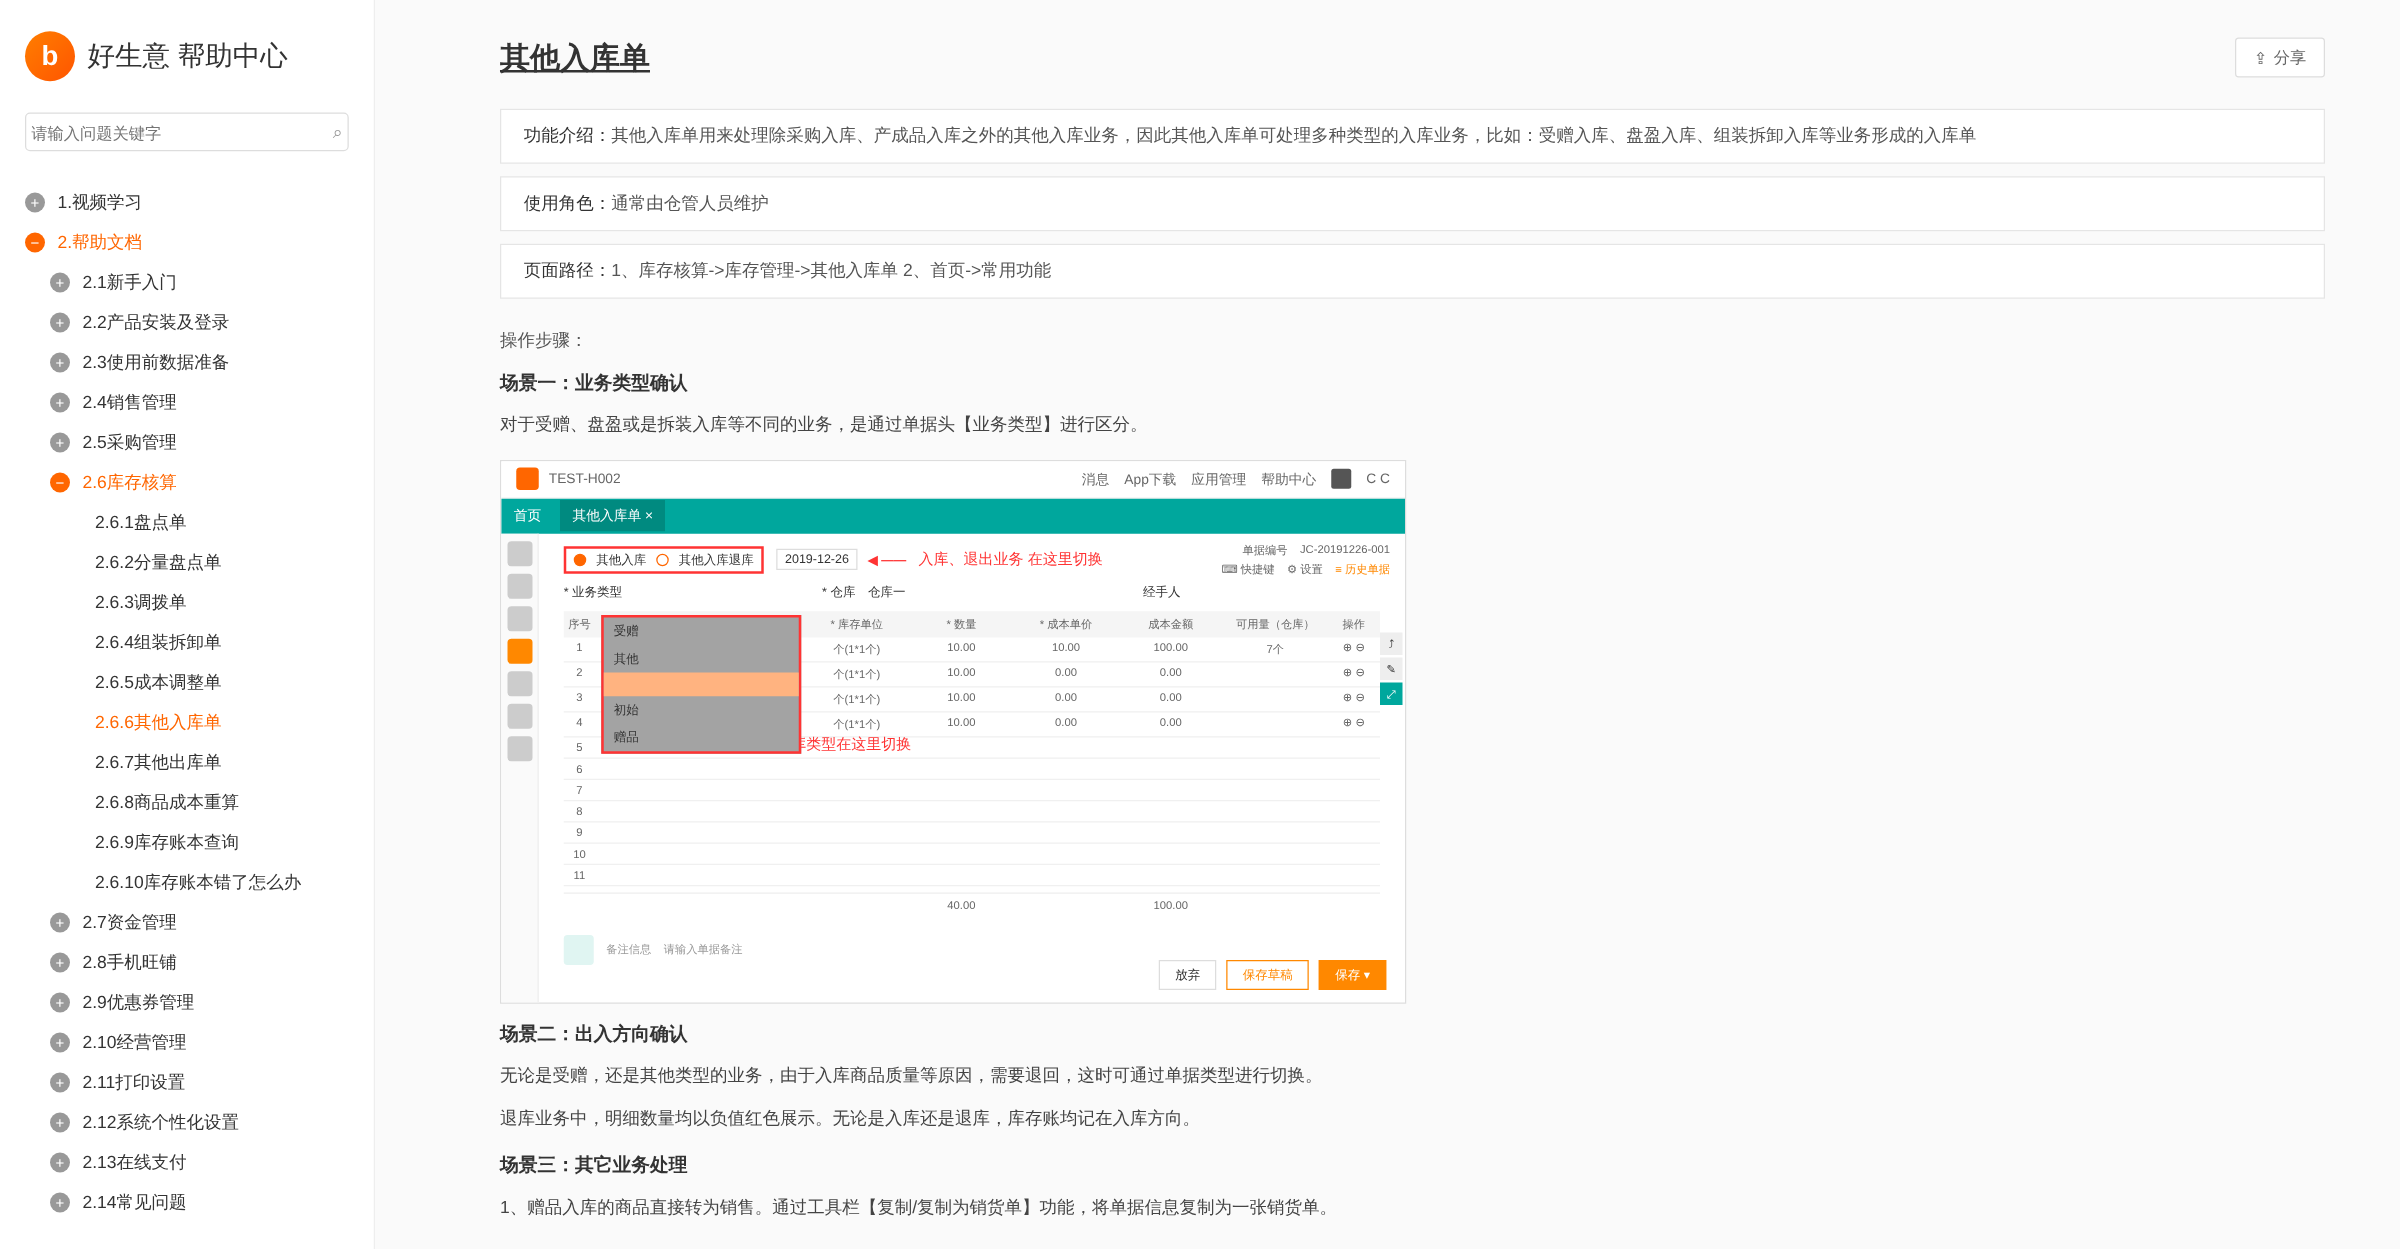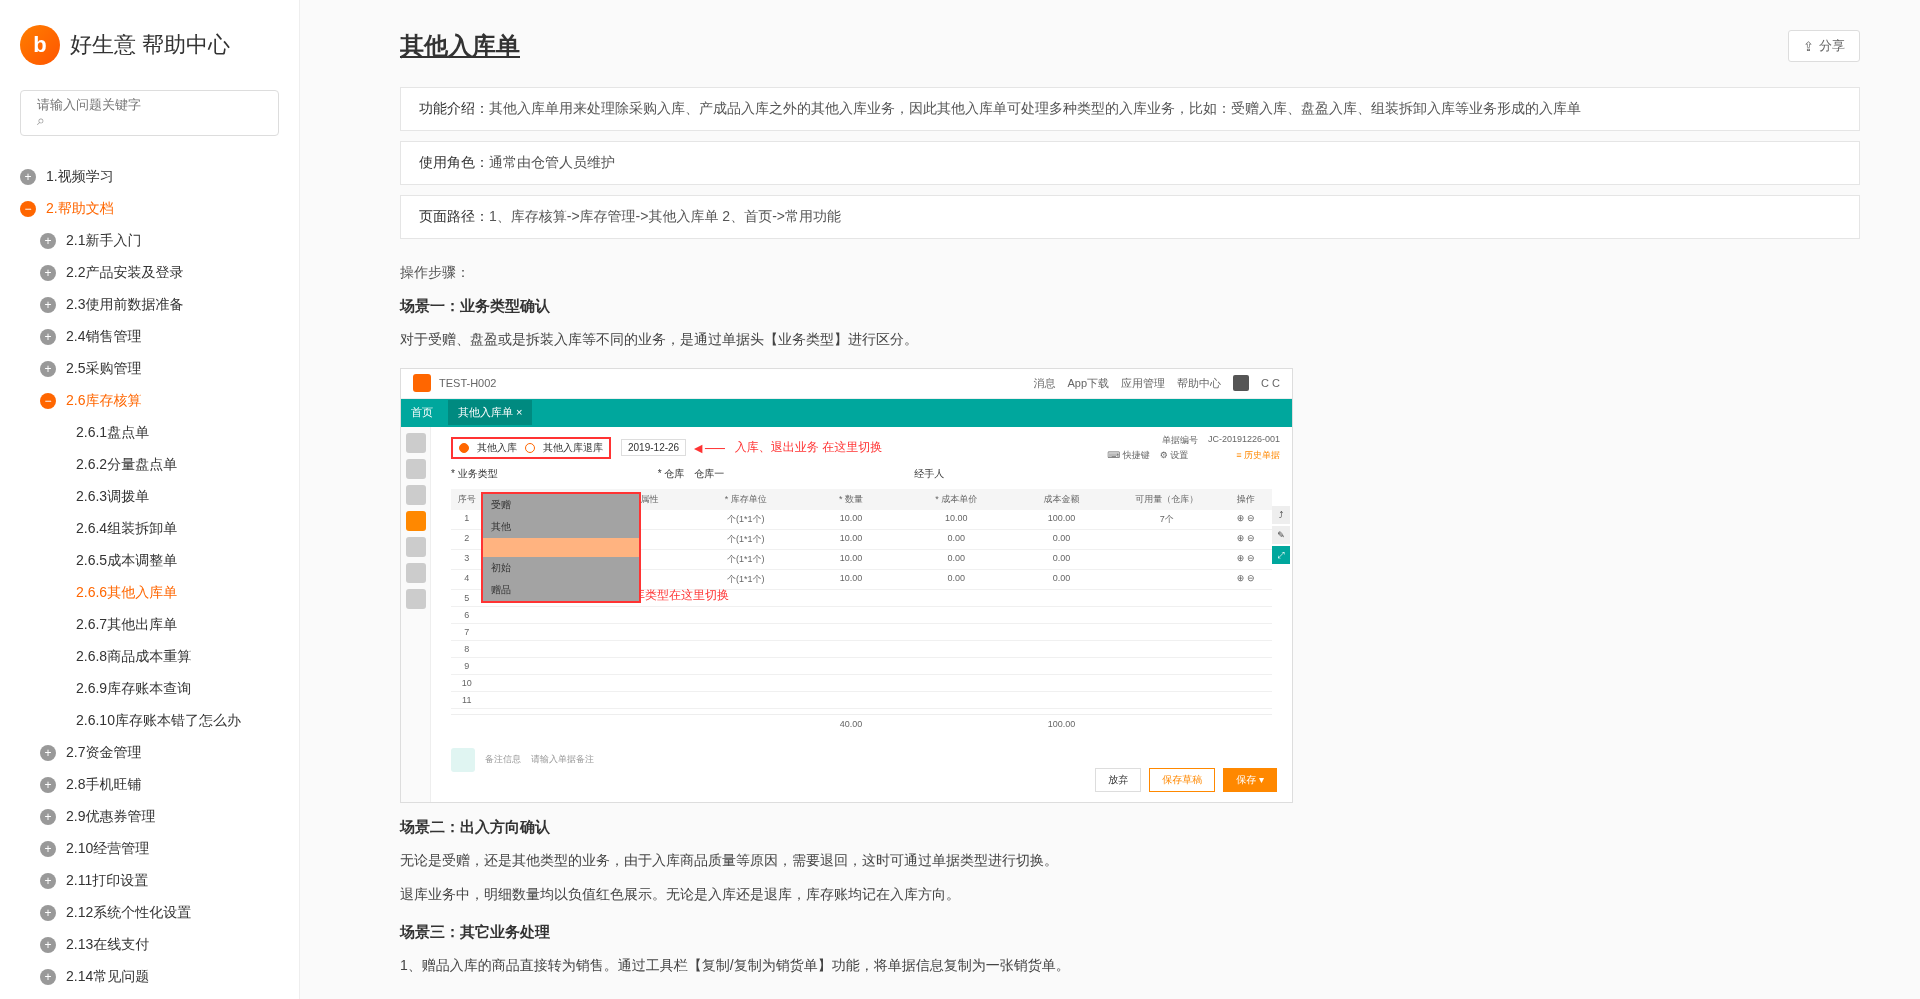--- a/index.html
+++ b/index.html
@@ -2,42 +2,42 @@
 <html><head>
 <meta charset="utf-8">
 <style>
 * { margin: 0; padding: 0; box-sizing: border-box; }
 body { font-family: "Microsoft YaHei", Arial, sans-serif; font-size: 14px; color: #333; background: #fff; }
 .container { display: flex; width: 1920px; min-height: 999px; }
 .sidebar { width: 300px; padding: 25px 20px; border-right: 1px solid #eee; background: #fff; }
 .logo-row { display: flex; align-items: center; margin-bottom: 25px; }
 .logo-circle { width: 40px; height: 40px; border-radius: 50%; background: linear-gradient(135deg, #ff7e00, #ff5500); display: flex; align-items: center; justify-content: center; color: #fff; font-weight: bold; font-size: 22px; margin-right: 10px; }
 .site-title { font-size: 22px; color: #333; }
-.search-box { display: flex; align-items: flex-start; border: 1px solid #ddd; border-radius: 4px; padding: 6px 16px; margin-bottom: 25px; flex-direction: column; }
+.search-box { display: flex; align-items: flex-end; border: 1px solid #ddd; border-radius: 4px; padding: 6px 4px; margin-bottom: 25px; }
 .search-box input { flex: 1; border: none; outline: none; font-size: 13px; color: #999; }
 .search-box .sicon { color: #999; font-size: 14px; }
 .tree { list-style: none; }
 .tree li { padding: 7px 0; display: flex; align-items: center; cursor: pointer; font-size: 14px; }
 .tree .plus { width: 16px; height: 16px; border-radius: 50%; background: #999; color: #fff; font-size: 12px; line-height: 16px; text-align: center; margin-right: 10px; flex-shrink: 0; }
 .tree .minus { width: 16px; height: 16px; border-radius: 50%; background: #ff6600; color: #fff; font-size: 12px; line-height: 16px; text-align: center; margin-right: 10px; flex-shrink: 0; }
 .tree .l1 { padding-left: 0; }
 .tree .l2 { padding-left: 20px; }
 .tree .l3 { padding-left: 56px; }
 .tree .active { color: #ff6600; }
 .main { flex: 1; padding: 30px 60px 30px 100px; background: #fafafa; }
 .page-head { display: flex; justify-content: space-between; align-items: center; margin-bottom: 25px; }
 .page-title { font-size: 24px; color: #333; font-weight: 600; text-decoration: underline; }
 .share-btn { border: 1px solid #ddd; background: #fff; padding: 6px 14px; border-radius: 3px; font-size: 13px; color: #666; display: flex; align-items: center; gap: 5px; cursor: pointer; }
 .info-box { border: 1px solid #e5e5e5; background: #fff; padding: 12px 18px; margin-bottom: 10px; font-size: 14px; color: #555; }
 .info-box .lbl { color: #333; }
 .content-box { border: 1px solid #e5e5e5; background: #fff; padding: 20px; margin-top: 25px; }
 .step-title { color: #555; margin-bottom: 15px; }
 .scene { font-size: 15px; font-weight: bold; margin: 15px 0 10px; color: #333; }
 .para { font-size: 14px; color: #444; line-height: 1.9; margin-bottom: 8px; }
-.shot { width: 893px; height: 435px; background: #fff; border: 1px solid #ddd; margin: 15px 0; position: relative; overflow: hidden; }
+.shot { width: 725px; height: 435px; background: #fff; border: 1px solid #ddd; margin: 15px 0; position: relative; overflow: hidden; }
 .shot-topbar { height: 30px; background: #fff; border-bottom: 1px solid #eee; display: flex; align-items: center; padding: 0 12px; font-size: 11px; color: #666; }
 .shot-logo { width: 18px; height: 18px; border-radius: 3px; background: #ff6600; margin-right: 8px; }
 .shot-tabs { height: 28px; background: #00a79d; display: flex; align-items: center; padding: 0 10px; font-size: 11px; color: #fff; gap: 15px; }
 .shot-tab-active { background: #008a80; padding: 5px 10px; }
 .shot-form { padding: 10px 20px; position: relative; }
 .shot-row1 { display: flex; align-items: center; gap: 10px; font-size: 10px; margin-bottom: 8px; }
 .redbox { border: 2px solid #ff3333; padding: 2px 6px; display: inline-flex; align-items: center; gap: 8px; }
 .radio { width: 10px; height: 10px; border-radius: 50%; border: 1px solid #ff6600; display: inline-block; }
 .radio.on { background: #ff6600; }
 .datebox { border: 1px solid #ddd; padding: 2px 6px; font-size: 10px; color: #333; }
@@ -227,21 +227,21 @@
             <div class="shot-side-icon"></div>
             <div class="shot-side-icon"></div>
         </div>
         <div class="shot-right-tools" style="top:65px;">
           <span>单据编号</span>
           <span>JC-20191226-001</span>
         </div>
         <div class="shot-right-tools" style="top:80px;">
           <span>⌨ <span>快捷键</span></span>
           <span>⚙ <span>设置</span></span>
-          <span style="color:#ff8800;margin-left:38px;">≡ <span>历史单据</span></span>
+          <span style="color:#ff8800;">≡ <span>历史单据</span></span>
         </div>
         <div class="shot-form" style="margin-left:30px;">
           <div class="shot-row1">
             <span class="redbox">
               <span class="radio on"></span>
                 <span>其他入库</span>
               <span class="radio"></span>
                 <span>其他入库退库</span>
             </span>
             <span class="datebox">2019-12-26</span>

